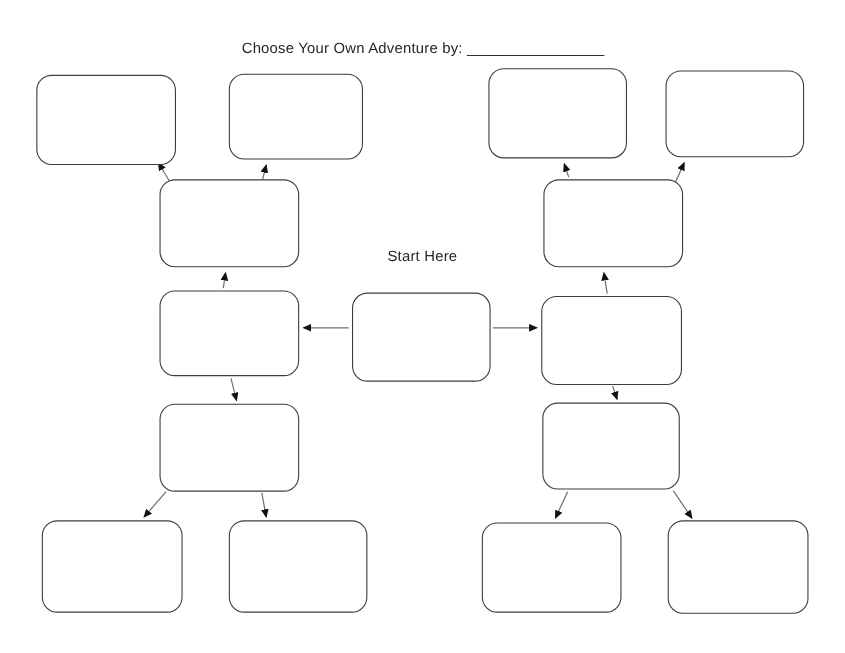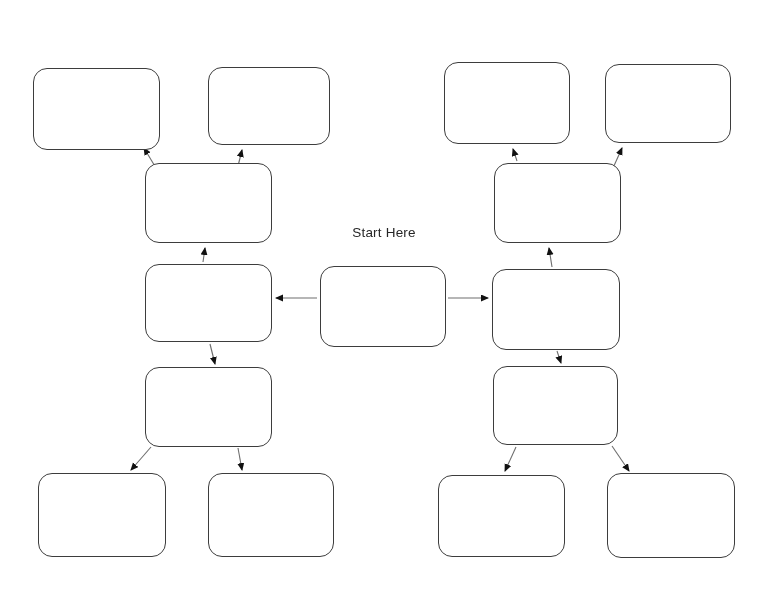--- a/index.html
+++ b/index.html
@@ -59,20 +59,24 @@
     border: 1.4px solid var(--box-border, #3d3d3d);
     border-radius: 14px;
     background: var(--box-fill, #ffffff);
   }
 </style>
 </head>
 <body>
 
 <div class="canvas">
 
+  <div class="title-row">
+    <span>Choose Your Own Adventure by:</span>
+    <span class="title-blank">___________________</span>
+  </div>
 
   <div class="start-label">Start Here</div>
 
   <svg class="arrow-layer" width="768" height="594" xmlns="http://www.w3.org/2000/svg">
     <defs>
       <marker id="ah" markerWidth="10" markerHeight="9" refX="7" refY="3.5" orient="auto" markerUnits="userSpaceOnUse">
         <path id="ah-path" d="M0,0 L8,3.5 L0,7 Z" fill="#111111"></path>
       </marker>
     </defs>
   <line x1="156" y1="168" x2="144" y2="148" stroke="#6e6e6e" stroke-width="1.1" marker-end="url(#ah)"></line>

